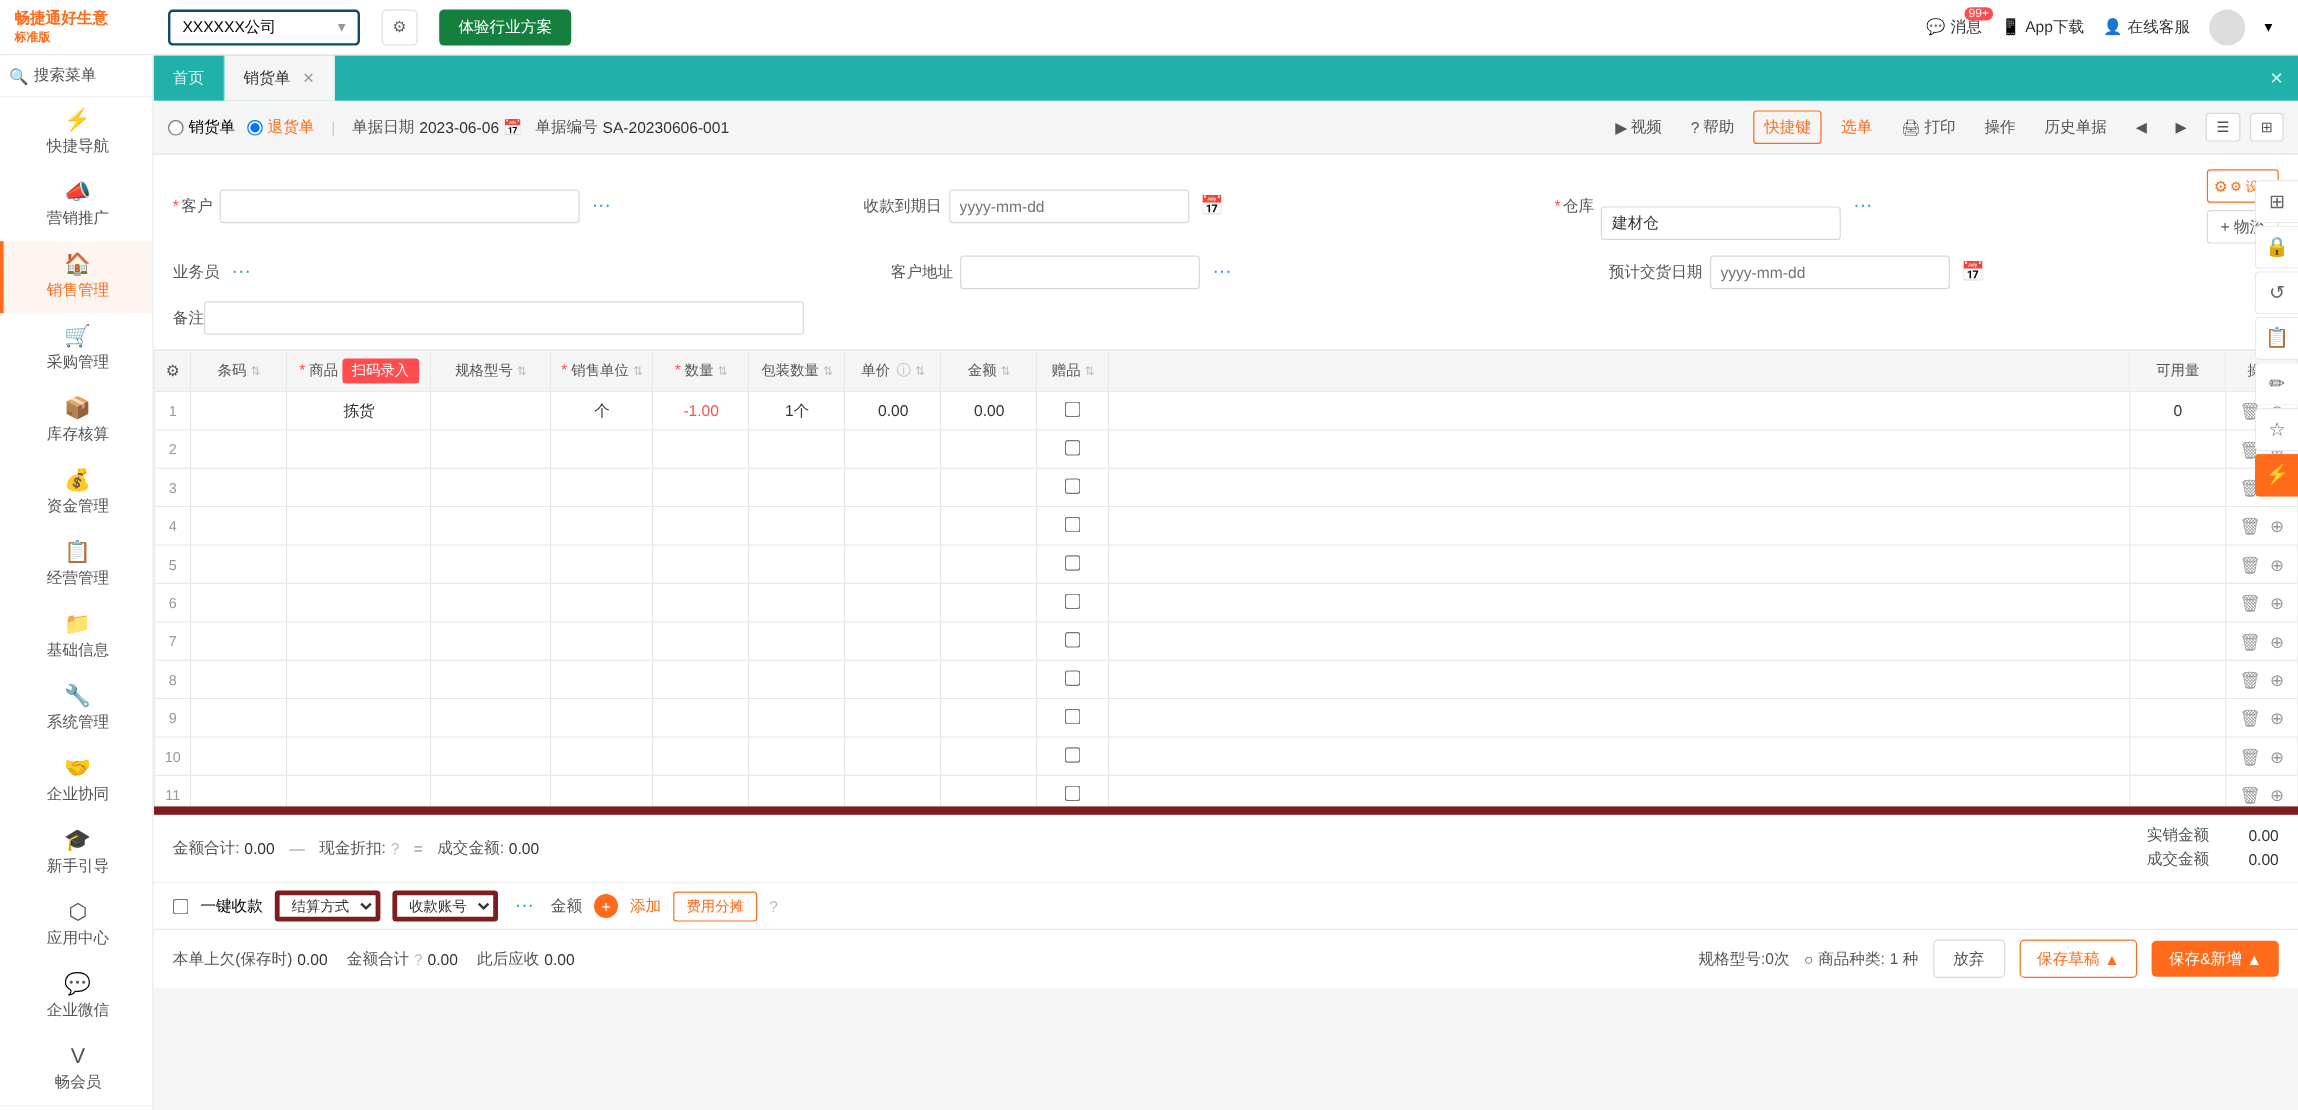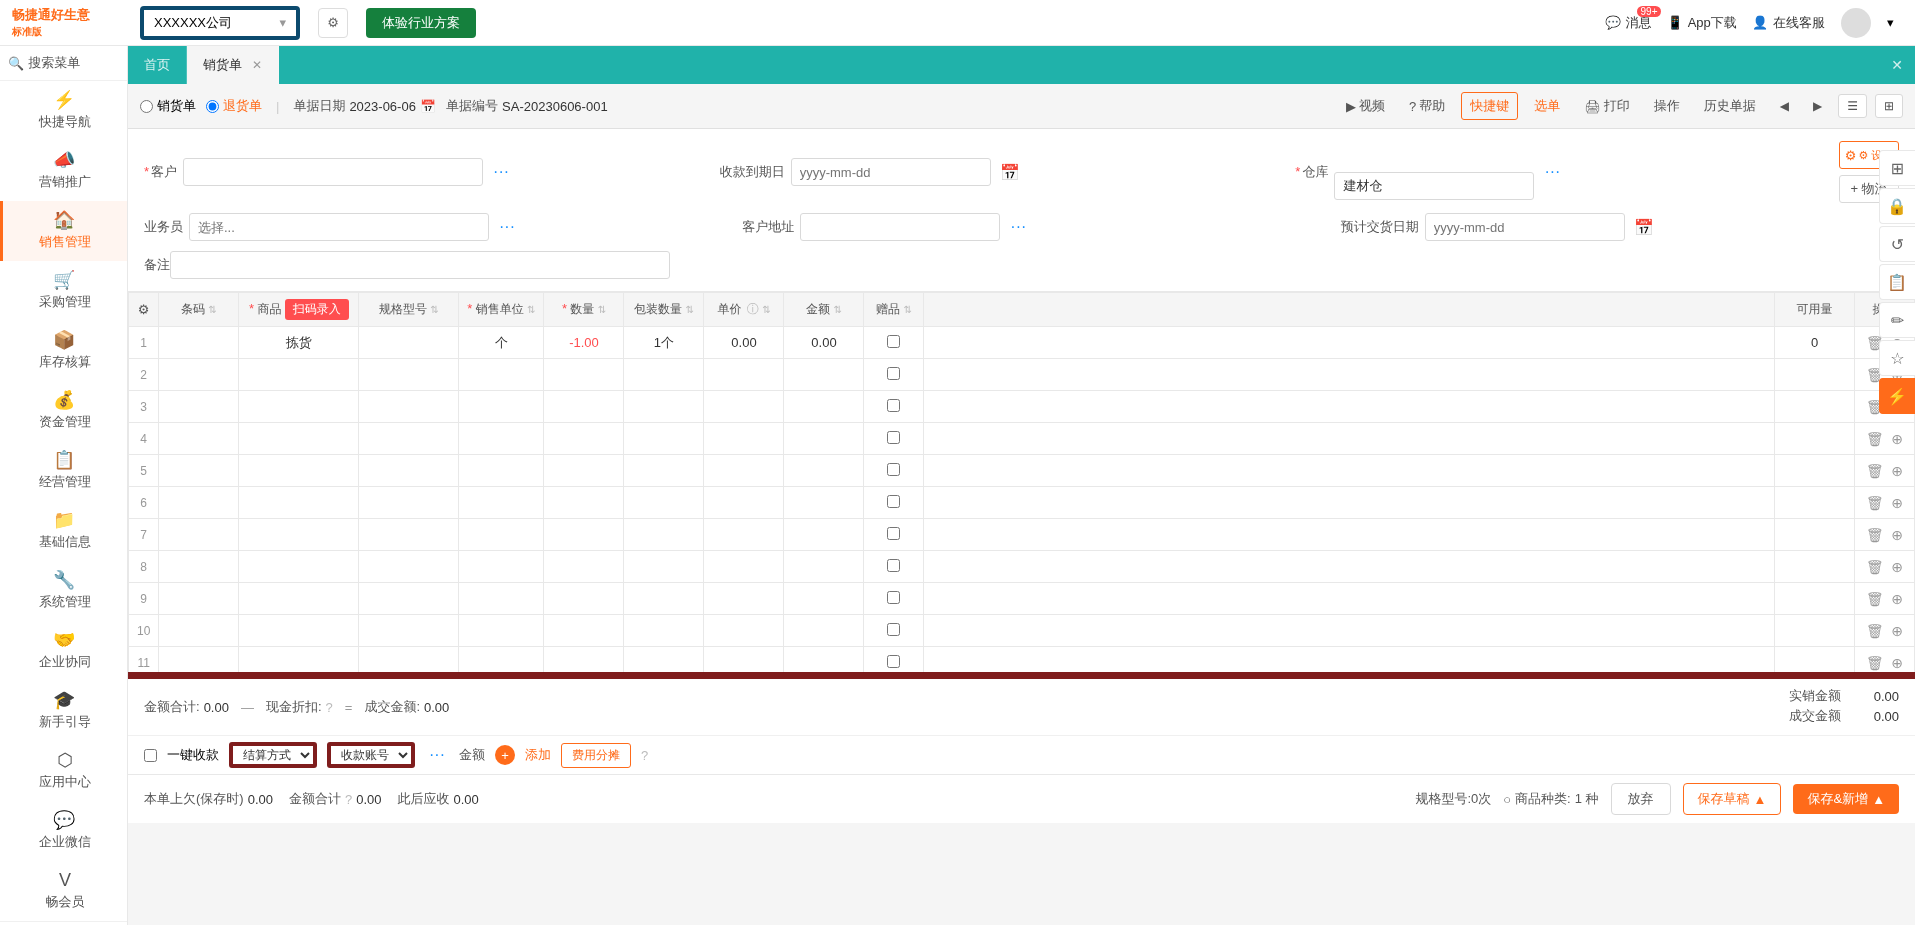--- a/index.html
+++ b/index.html
@@ -12,21 +12,21 @@
       display: flex;
       align-items: center;
       padding: 0 12px;
       border-bottom: 1px solid #e8e8e8;
       position: relative;
     }
     .company-selector {
       display: flex;
       align-items: center;
       gap: 6px;
-      border: 4px solid #0c4a6e;
+      border: 2px solid #0c4a6e;
       border-radius: 4px;
       padding: 4px 10px;
       min-width: 160px;
       cursor: pointer;
       background: #fff;
     }
     .gear-btn {
       margin-left: 10px;
       width: 30px; height: 30px;
       border: 1px solid #ddd;
@@ -658,21 +658,20 @@
                 <span style="font-size:11px;">⚙ 设置</span>
               </button>
               <button class="logistics-panel-btn" style="width:60px;height:28px;font-size:12px;color:#555;border:1px solid #d9d9d9;border-radius:3px;background:#fff;cursor:pointer;">
                 <span>+ 物流</span>
               </button>
             </div>
           </div>
           <div class="form-row">
             <div class="form-field">
               <span class="form-label">业务员</span>
-              <input class="form-input" type="text" style="flex: 1 1 0%; max-width: 300px;" placeholder="选择...">
               <span class="form-ellipsis">···</span>
             </div>
             <div class="form-divider"></div>
             <div class="form-field">
               <span class="form-label">客户地址</span>
               <input class="form-input" type="text" style="flex: 1 1 0%; max-width: 200px;">
               <span class="form-ellipsis">···</span>
             </div>
             <div class="form-divider"></div>
             <div class="form-field">

